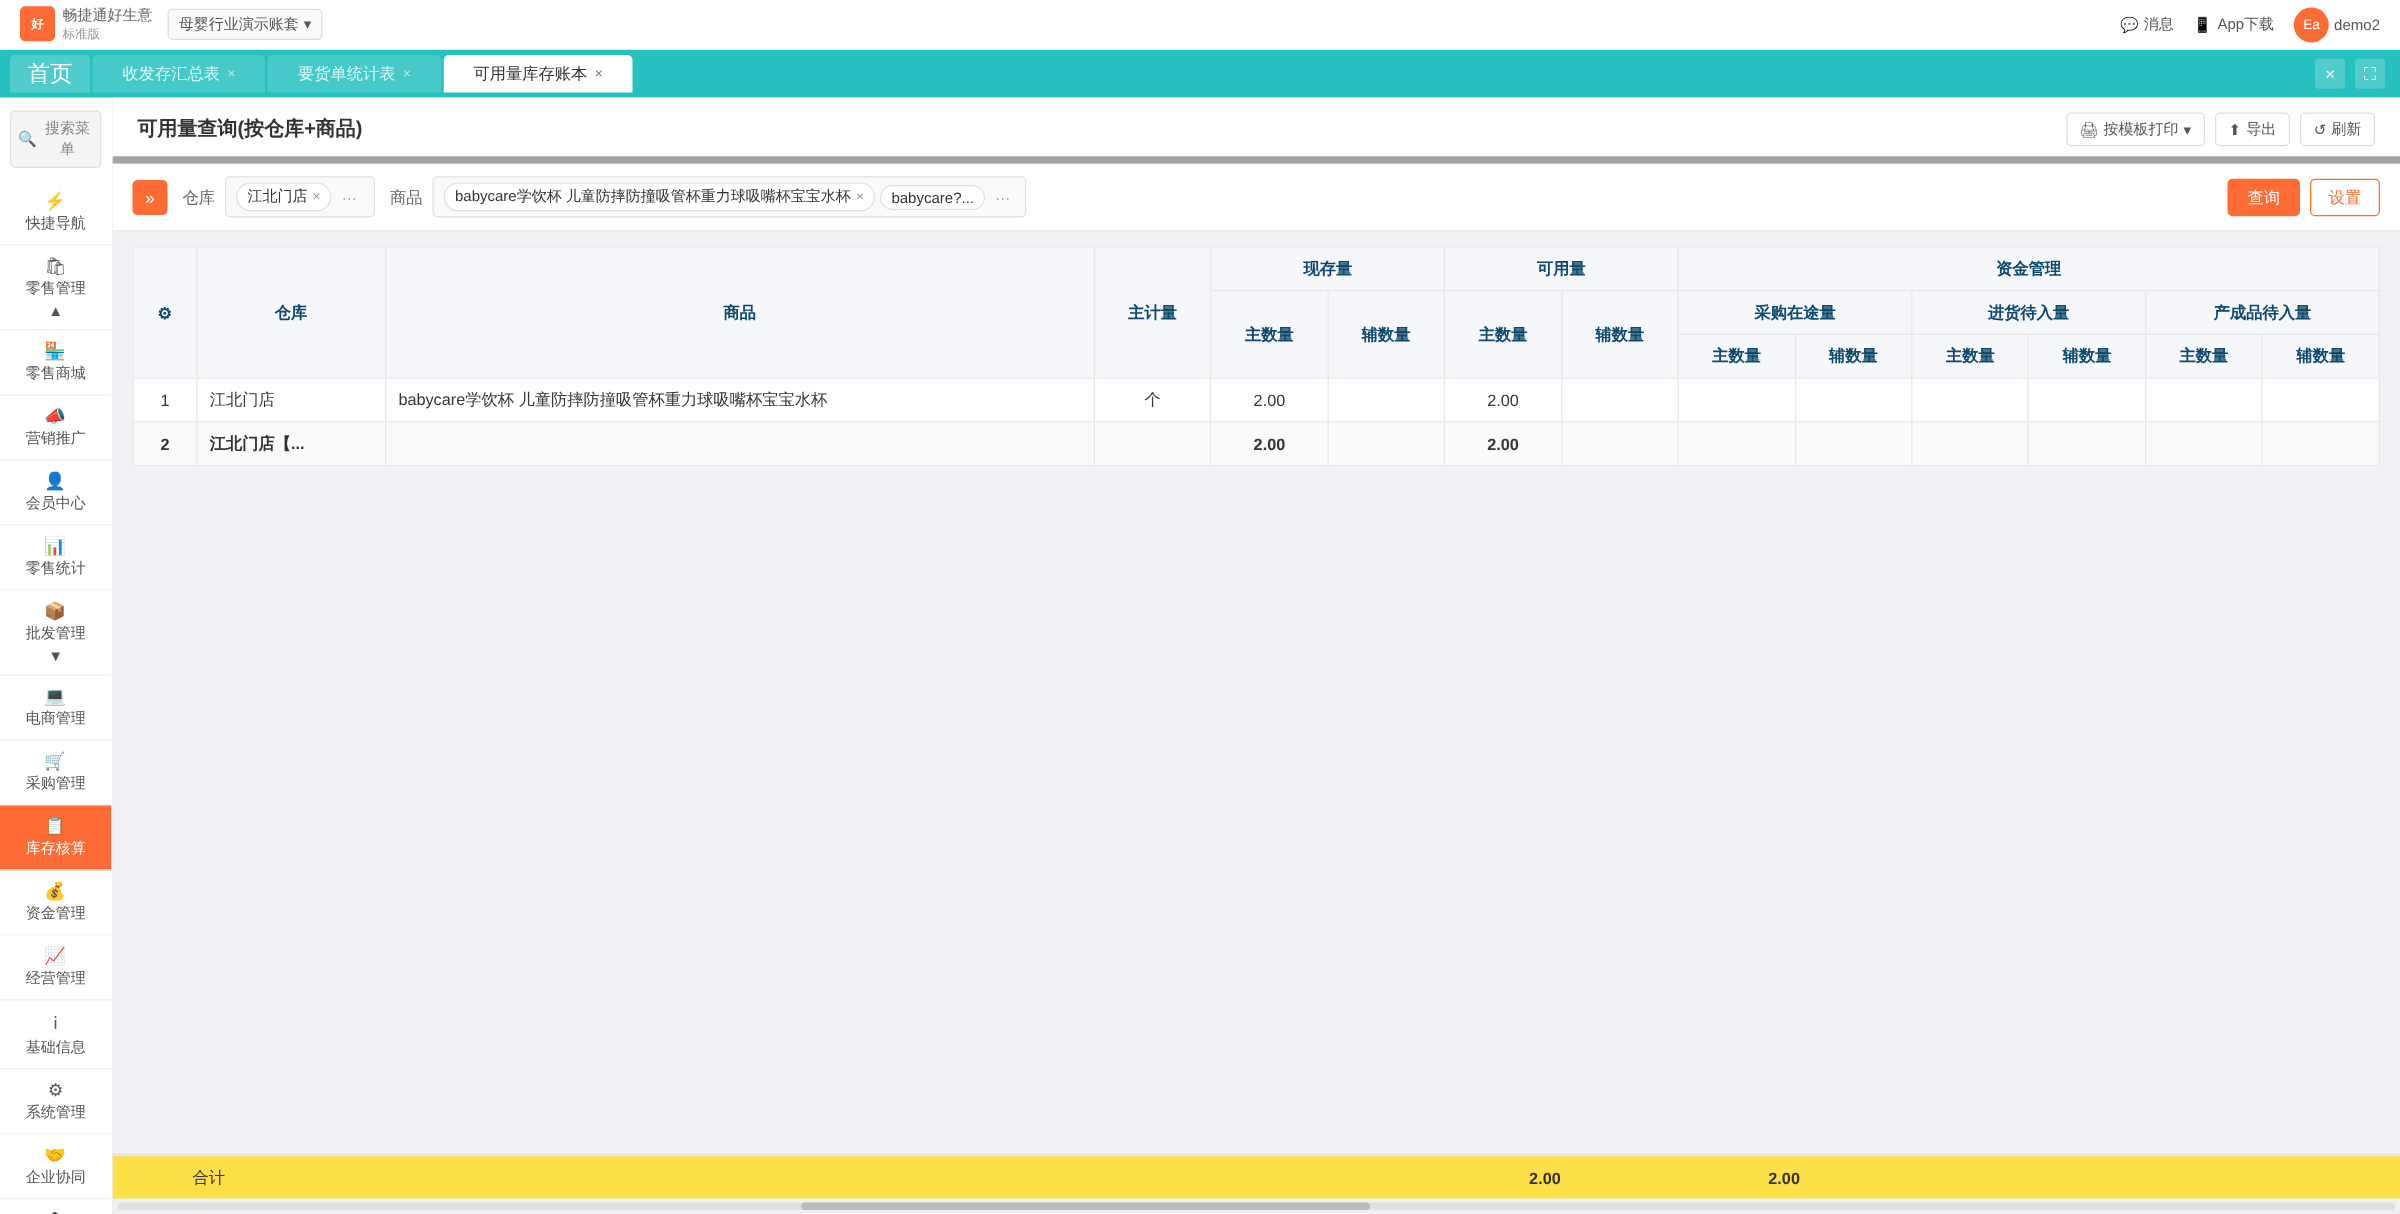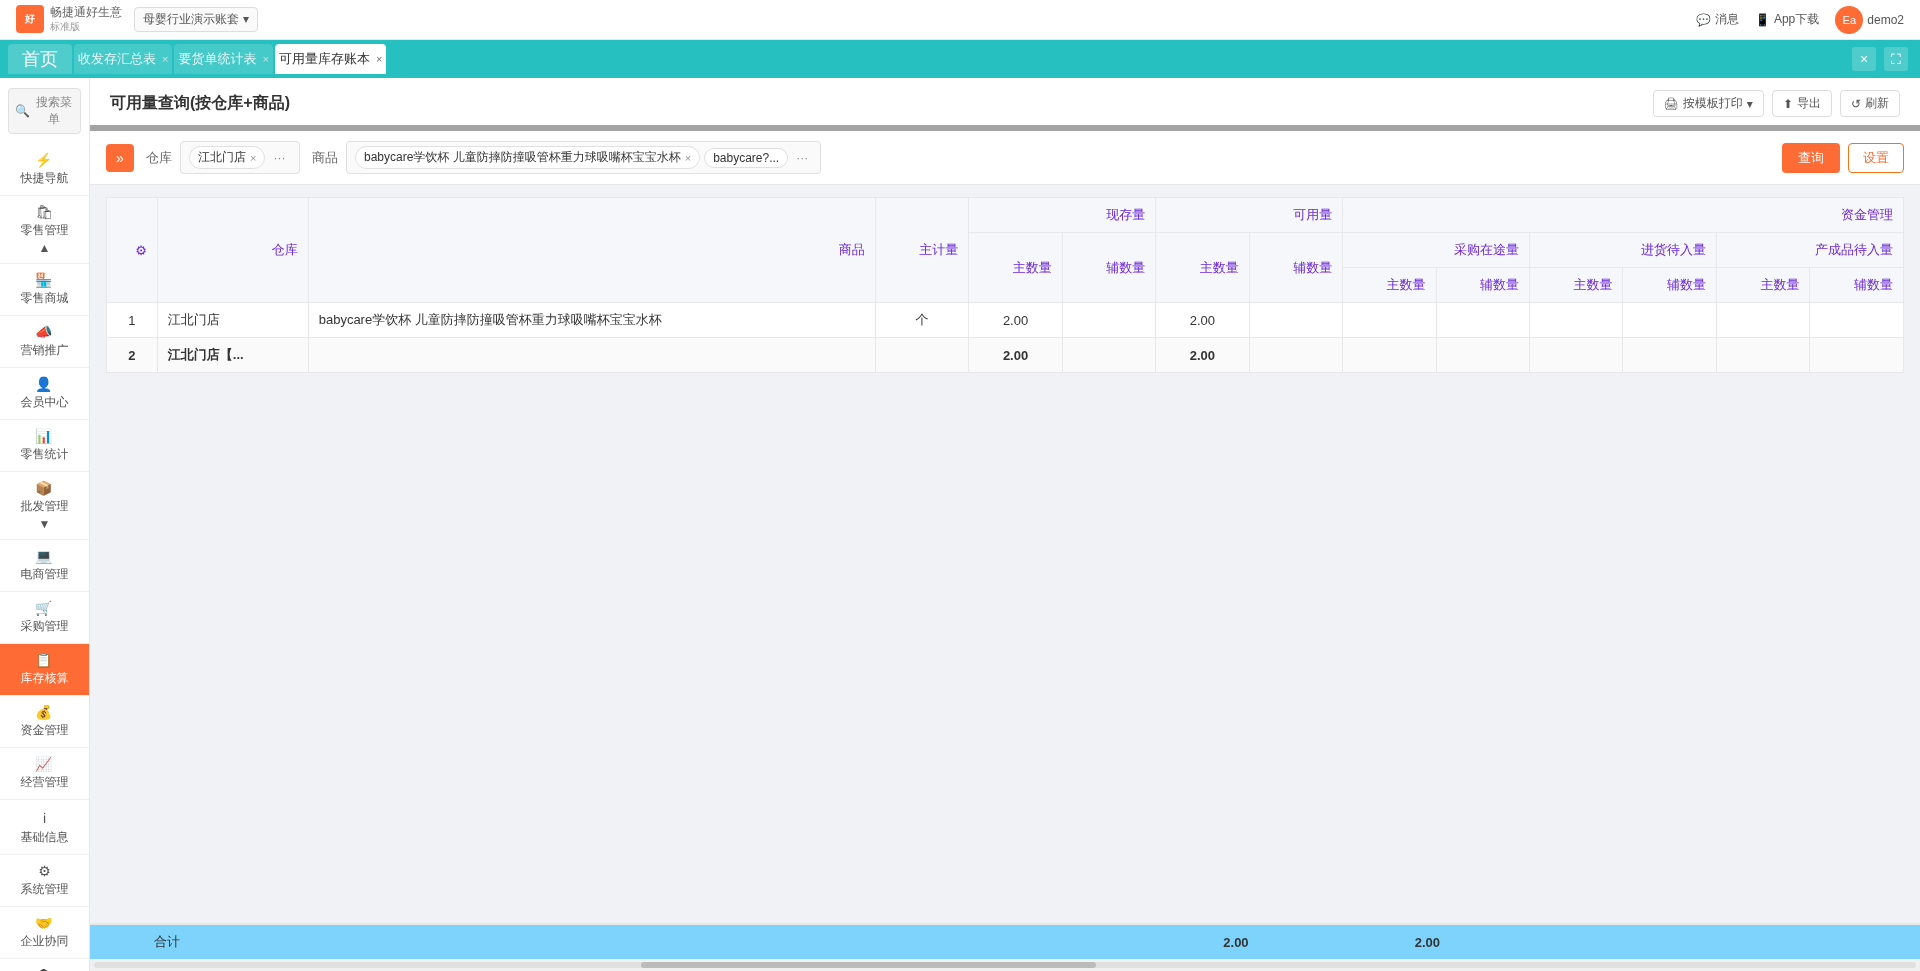--- a/index.html
+++ b/index.html
@@ -36,21 +36,21 @@
       height: 38px;
       background: #26c0c0;
       display: flex;
       align-items: center;
       padding: 0 0 0 8px;
       flex-shrink: 0;
       gap: 2px;
     }
     .tab-item {
       height: 30px;
-      padding: 0 4px;
+      padding: 0 24px;
       display: flex; align-items: center; gap: 6px;
       border-radius: 4px 4px 0 0;
       cursor: pointer;
       font-size: 13px;
       color: rgba(255,255,255,0.85);
       background: rgba(255,255,255,0.15);
       white-space: nowrap;
     }
     .tab-item.active {
       background: #fff;
@@ -235,24 +235,23 @@
       background: #fff;
       font-size: 13px;
     }
     .data-table th, .data-table td {
       border: 1px solid #e8e8e8;
       padding: 8px 10px;
       text-align: center;
     }
     .data-table th {
       background: #f5f7fa;
-      color: #6d28d9;
-      font-weight: 400;
+      color: #0c4a6e;
+      font-weight: 700;
       white-space: nowrap;
-      text-align: right;
     }
     .data-table tr:nth-child(even) td { background: #fafafa; }
     .data-table td.align-left { text-align: left; }
 
     
     .scroll-bar-container {
       height: 12px;
       background: #f0f0f0;
       flex-shrink: 0;
       display: flex;
@@ -571,21 +570,21 @@
             <td><span></span></td>
             <td><span></span></td>
             <td><span></span></td>
             <td><span></span></td>
             <td><span></span></td>
           </tr>
         </tbody>
       </table>
     </div>
 
-    <div style="background:#7dd3fc; border-top:2px solid #e8e8e8; flex-shrink:0; padding: 0 16px;">
+    <div style="background:#fde047; border-top:2px solid #e8e8e8; flex-shrink:0; padding: 0 16px;">
       <table style="width:100%; border-collapse:collapse; font-size:13px;">
         <tbody>
             <tr>
           <td style="width:38px; padding:8px 10px;"></td>
           <td style="padding:8px 10px; text-align:left; min-width:90px; font-weight:500;">合计</td>
           <td style="padding:8px 10px; min-width:200px;"></td>
           <td style="padding:8px 10px; min-width:60px;"></td>
           <td style="padding:8px 10px; text-align:center; font-weight:600;">2.00</td>
           <td style="padding:8px 10px;"></td>
           <td style="padding:8px 10px; text-align:center; font-weight:600;">2.00</td>

